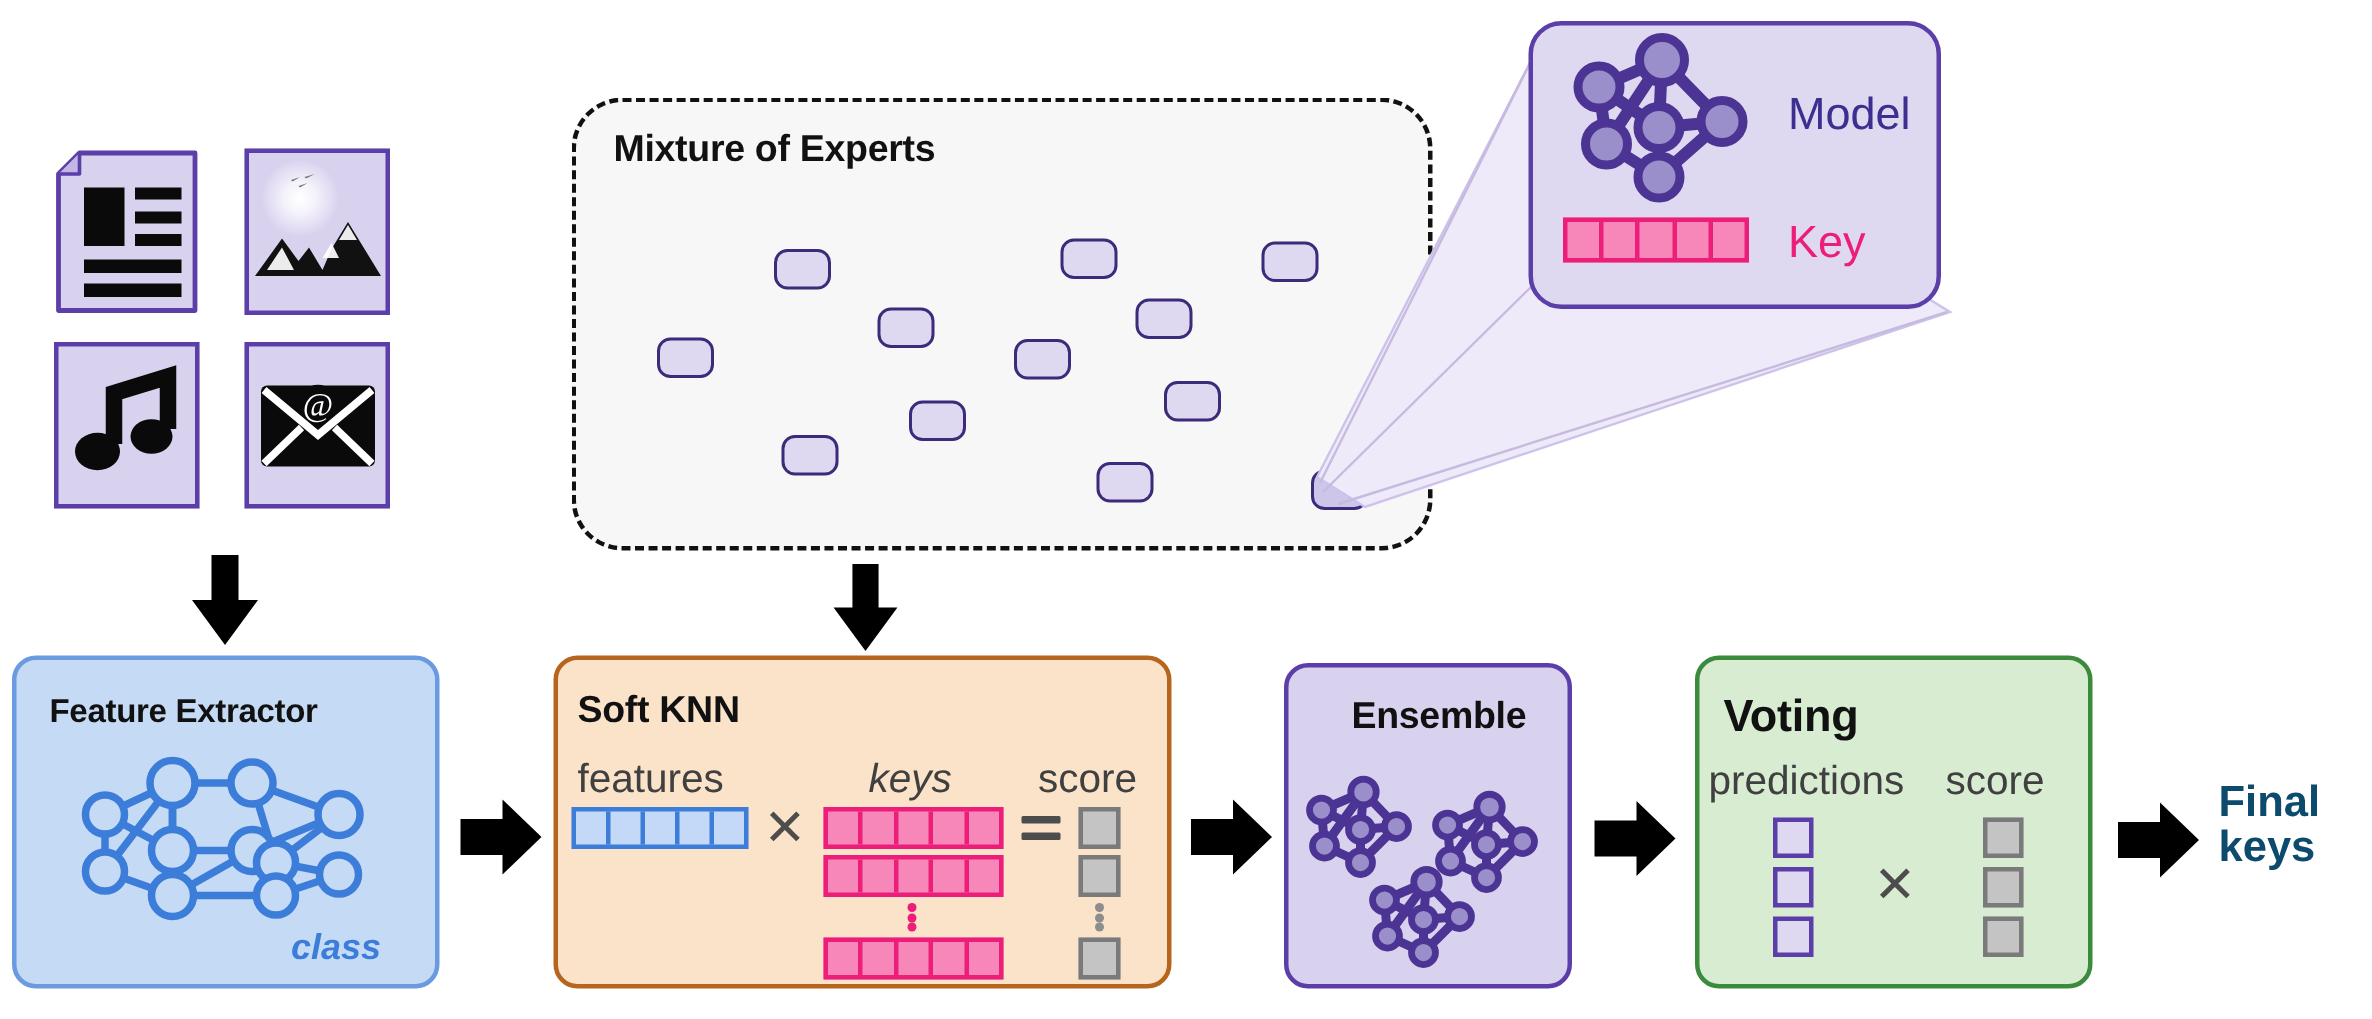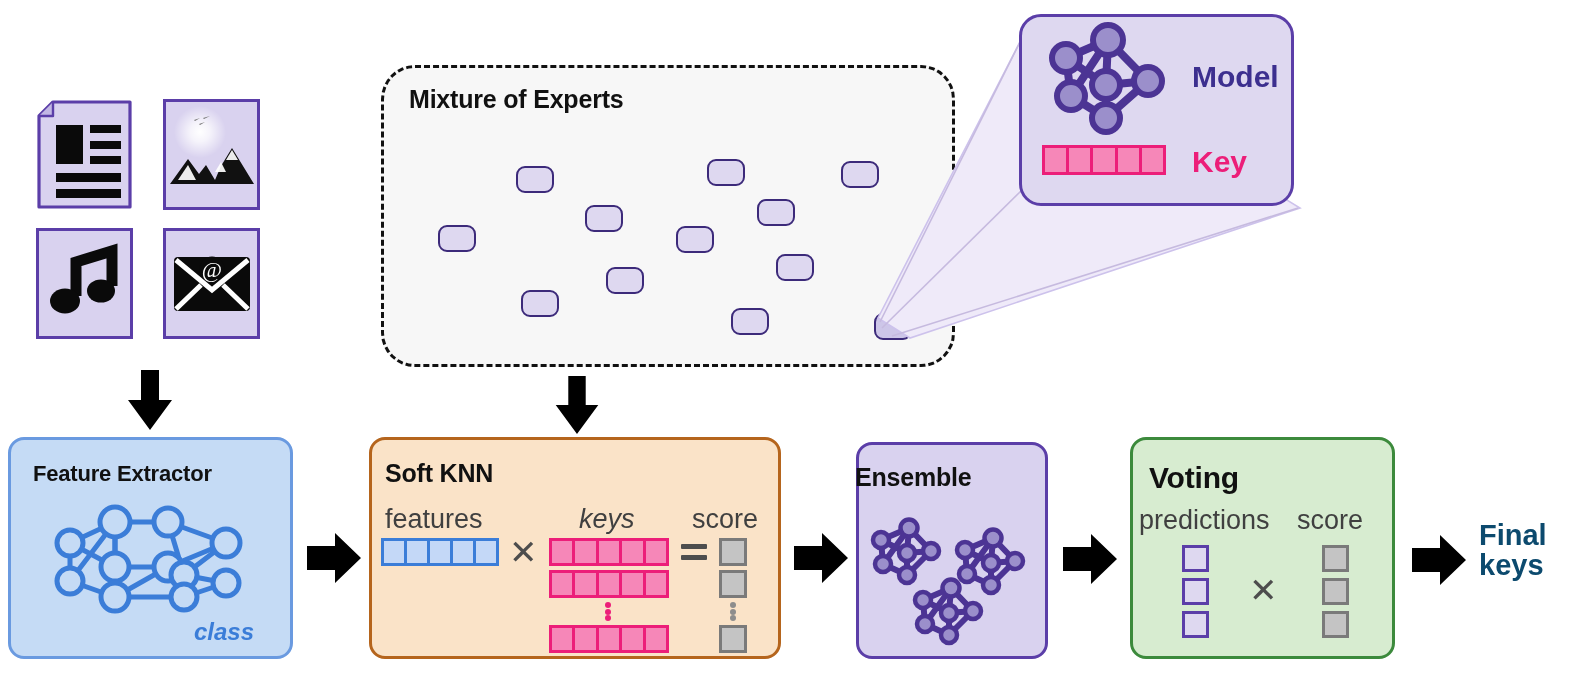--- a/index.html
+++ b/index.html
@@ -20,21 +20,21 @@
   
   .moe{position:absolute;box-sizing:border-box;background:#f7f7f7;
        border:3.5px dashed #111;border-radius:34px;}
   .expert{position:absolute;box-sizing:border-box;background:#ded8f0;
           border:2.5px solid #3c2a7a;border-radius:9px;}
   .expert.hl{background:#cdc6e8;}
 
   
   .callout{position:absolute;box-sizing:border-box;background:#ded8f0;
            border:3px solid #5b3ea8;border-radius:22px;}
-  .callout-label{position:absolute;font-weight:bold;}
+  .callout-label{position:absolute;font-weight:normal;}
 
   
   .keybar{position:absolute;display:flex;box-sizing:border-box;
           border:3px solid #ec1e79;background:#f687b8;}
   .keybar > i{flex:1;border-right:3px solid #ec1e79;display:block;}
   .keybar > i:last-child{border-right:none;}
 
   .featbar{position:absolute;display:flex;box-sizing:border-box;
            border:3px solid #3b7dd8;background:#c4d8f7;}
   .featbar > i{flex:1;border-right:3px solid #3b7dd8;display:block;}
@@ -300,21 +300,21 @@
   <span style="width:6px;height:6px;background:#8d8d8d;"></span>
   <span style="width:6px;height:6px;background:#8d8d8d;"></span>
 </div>
 
 <svg class="abs" style="left:794px;top:532px;" width="56" height="52" viewBox="0 0 56 52">
   <polygon points="0,14 28,14 28,1 54,26 28,51 28,38 0,38" fill="#000"></polygon>
 </svg>
 
 <div class="stage" style="left:856px;top:442px;width:192px;height:217px;background:#d9d2ef;border:3px solid #5b3ea8;"></div>
 
-<div class="stage-title" style="left:855px;top:463px;font-size:25px;">Ensemble</div>
+<div class="stage-title" style="left:901px;top:463px;font-size:25px;">Ensemble</div>
 
 <svg class="abs" style="left:865px;top:518px;" width="175" height="128" viewBox="0 0 175 128">
   <g id="minigraph-defs"></g>
 
   <g transform="translate(4,2)">
     <g stroke="#4c3494" stroke-width="6" stroke-linecap="round" fill="none">
       <line x1="12" y1="20" x2="40" y2="8"></line>
         <line x1="12" y1="20" x2="38" y2="33"></line>
       <line x1="12" y1="20" x2="14" y2="44"></line>
         <line x1="40" y1="8" x2="38" y2="33"></line>

